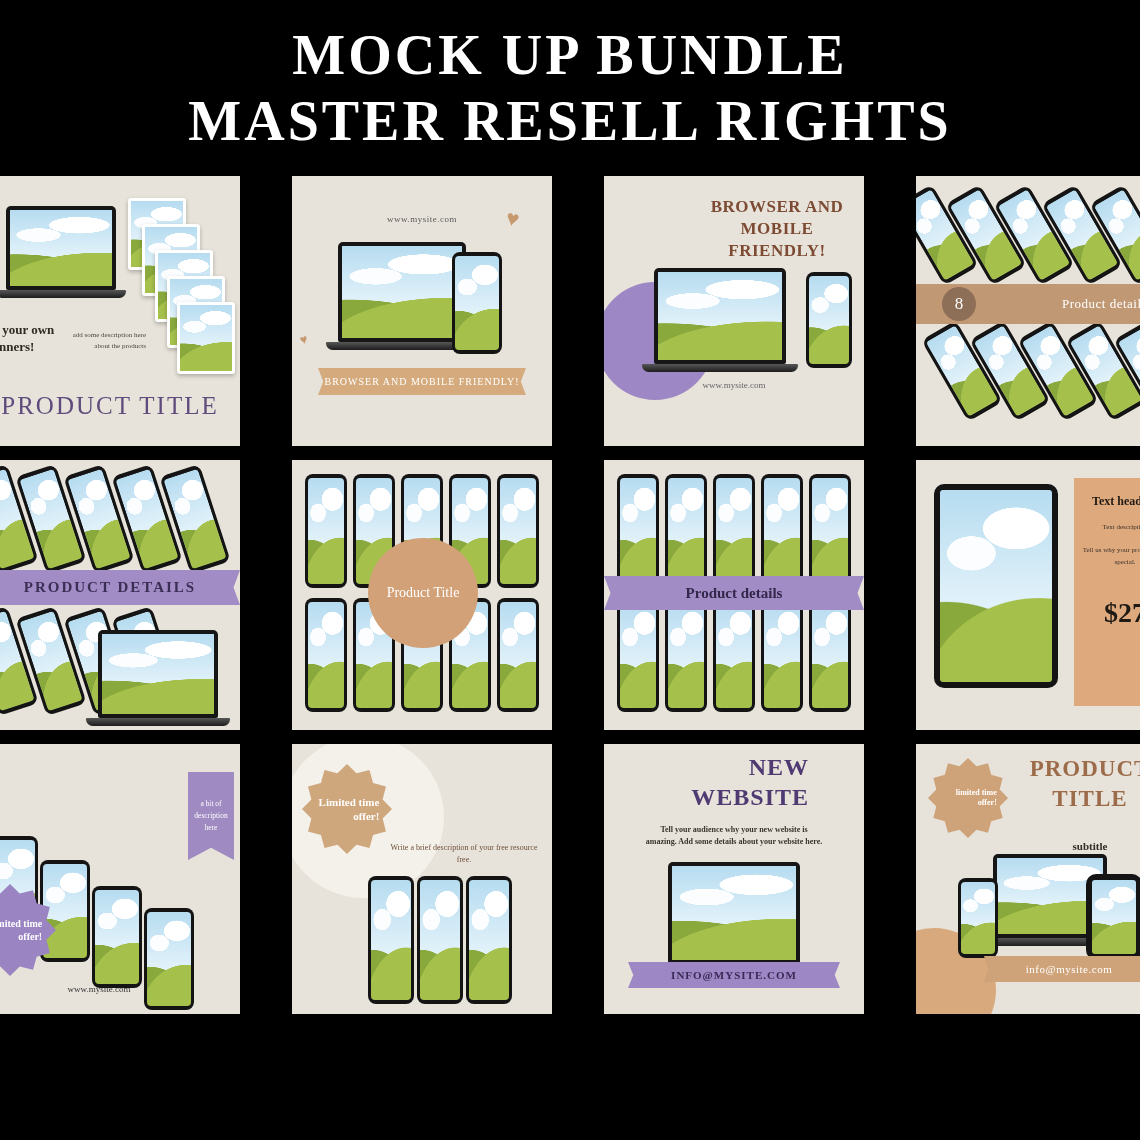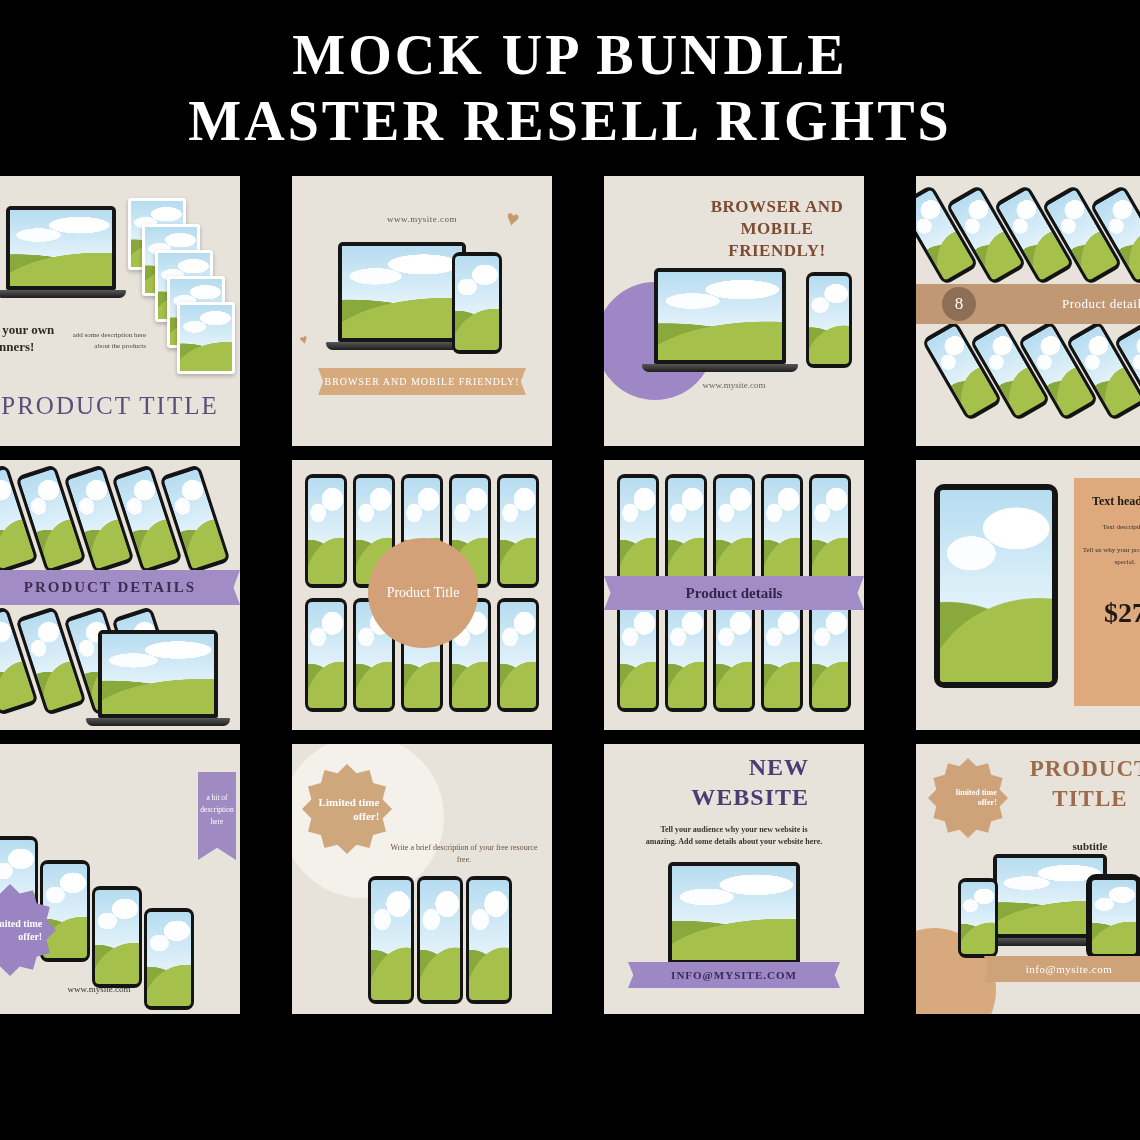--- a/index.html
+++ b/index.html
@@ -270,21 +270,21 @@
         </div>
       <div class="abs" style="left:158px;top:18px;width:102px;height:228px;background:#dfa97e;">
         <div class="nowrap" style="margin-top:16px;text-align:center;font-size:12px;font-weight:700;color:#1f1a14;">Text heading</div>
         <div class="nowrap" style="margin-top:14px;text-align:center;font-size:7px;color:#3a3229;">Text description</div>
         <div style="margin-top:14px;padding:0 8px;text-align:center;font-size:7px;line-height:1.7;color:#3a3229;">Tell us why your product is so special.</div>
         <div class="nowrap" style="margin-top:28px;text-align:center;font-size:28px;font-weight:600;color:#1f1a14;">$27</div>
       </div>
     </section>
 
     <section class="card">
-      <div class="abs bookmark" style="left:218px;top:28px;width:38px;height:88px;background:#9f8ac1;color:#fff;font-size:7.5px;text-align:center;line-height:1.6;padding-top:20px;box-sizing:border-box;">a bit of description here</div>
+      <div class="abs bookmark" style="left:208px;top:28px;width:46px;height:88px;background:#9f8ac1;color:#fff;font-size:7.5px;text-align:center;line-height:1.6;padding-top:26px;box-sizing:border-box;">a bit of description here</div>
       <div class="ph abs" style="left:8px;top:92px;width:50px;height:102px;">
           <div class="scene"></div>
         </div>
       <div class="ph abs" style="left:60px;top:116px;width:50px;height:102px;">
           <div class="scene"></div>
         </div>
       <div class="ph abs" style="left:112px;top:142px;width:50px;height:102px;">
           <div class="scene"></div>
         </div>
       <div class="ph abs" style="left:164px;top:164px;width:50px;height:102px;">

